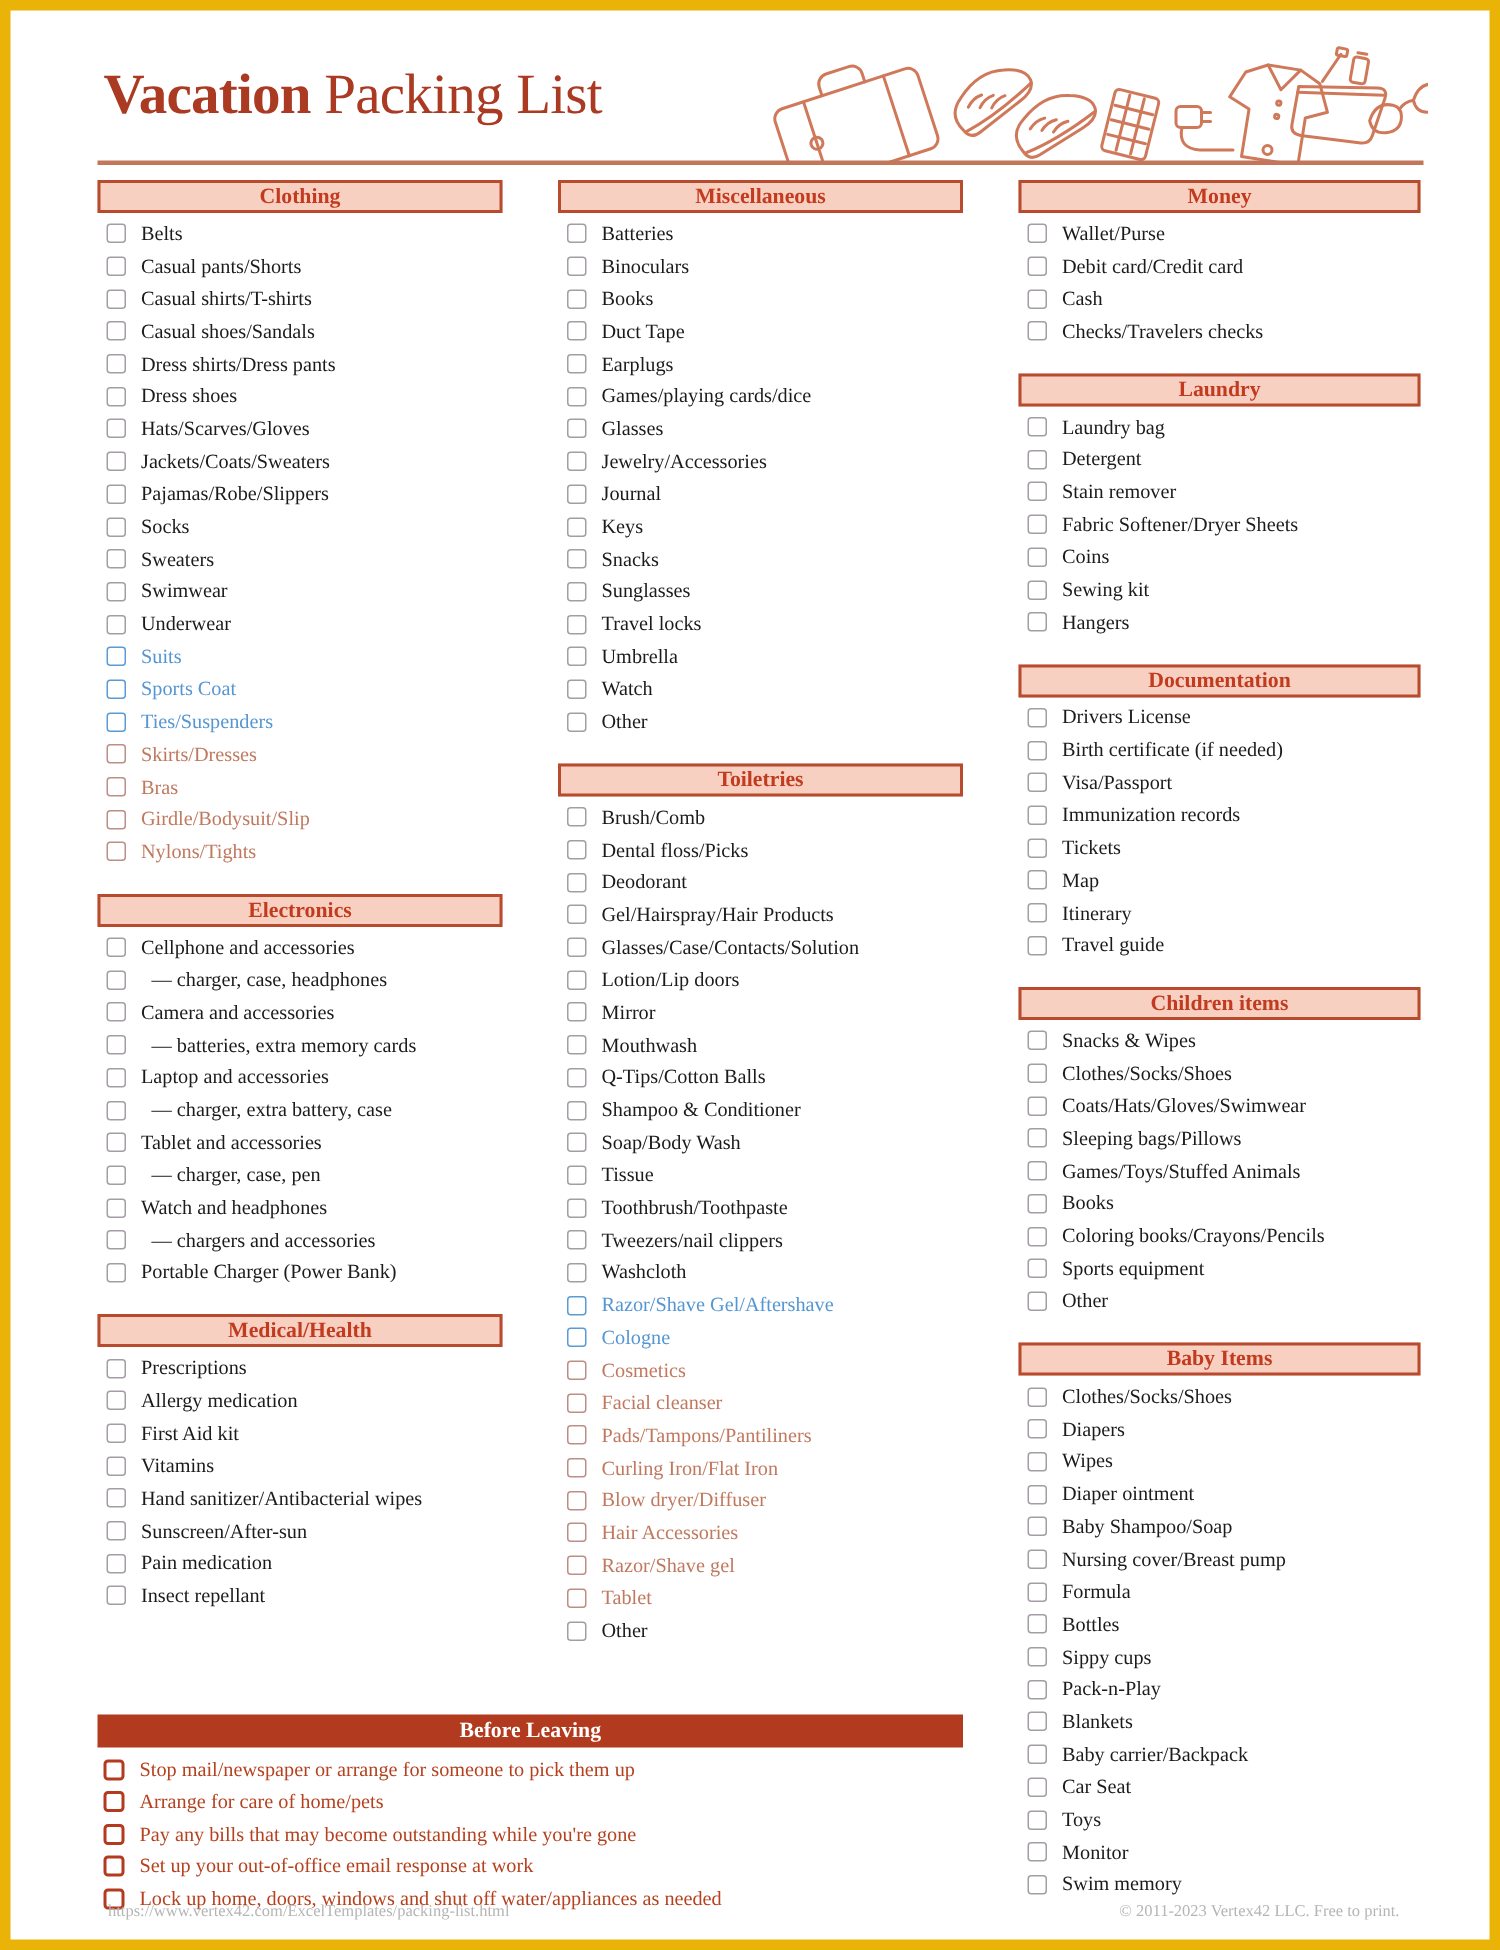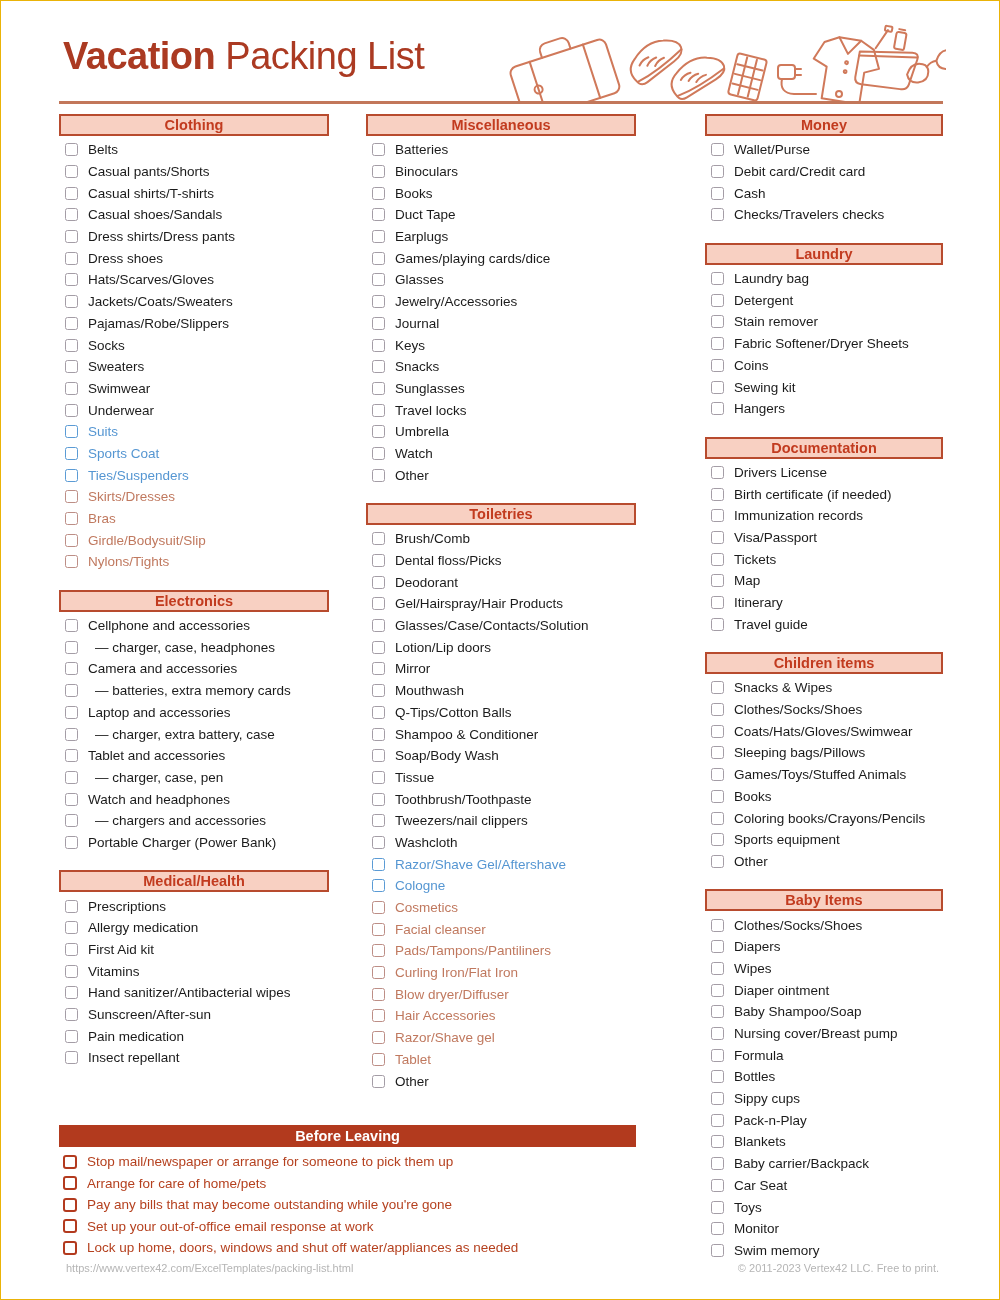--- a/index.html
+++ b/index.html
@@ -1,48 +1,48 @@
 <!DOCTYPE html>
 <html><head>
 <meta charset="utf-8">
 <style>
   * { box-sizing: border-box; }
   body { margin:0; background:#fff; }
   .page {
     position:relative; width:1000px; height:1300px; background:#fff;
-    border:1px solid #eab308; overflow:hidden;
-    font-family:Liberation Sans, sans-serif;
+    border:7px solid #eab308; overflow:hidden;
+    font-family:Liberation Serif, serif;
   }
   
   .title { position:absolute; left:62px; top:34px; font-size:38px; color:#ab3a22; letter-spacing:-0.5px; white-space:nowrap; }
   .title .b { font-weight:700; }
   .illustration { position:absolute; left:505px; top:20px; }
   .title-rule { position:absolute; left:58px; width:884px; top:100px; border:none; border-top:3px solid #c2775a; margin:0; }
   
-  .content { position:absolute; left:58px; top:113px; width:884px; display:flex; align-items:flex-start;gap:32px; }
+  .content { position:absolute; left:58px; top:113px; width:884px; display:flex; align-items:flex-start; }
   .leftwrap { width:577px; }
   .cols { display:flex; }
   .col { width:270px; }
   .col + .col { margin-left:37px; }
   .col3 { width:268px; margin-left:37px; }
   .sec { margin-bottom:17px; }
   .sec-h {
     height:22px; line-height:18px; border:2px solid #b84b2e; background:#f8d0c2;
     color:#c23b1f; font-weight:700; font-size:14.5px; text-align:center; margin-bottom:3px;
   }
   .row { height:21.7px; display:flex; align-items:center; }
   .box { flex:none; width:13px; height:13px; border:1.5px solid #a49da6; border-radius:2.5px; background:#fff; margin-left:6px; margin-right:10px; }
   .lbl { font-size:13.5px; color:#1b1b1b; white-space:nowrap; }
   .row.sub .lbl { padding-left:7px; }
   .row.blue .box { border-color:#5b9bd5; }
   .row.blue .lbl { color:#5596d2; }
   .row.alt .box { border-color:#bd8e86; }
   .row.alt .lbl { color:#c0795f; }
   
-  .before { margin-top:16px; width:577px; }
+  .before { margin-top:28px; width:577px; }
   .bl-h { height:22px; line-height:22px; background:#b23a1e; color:#fff; font-weight:700; font-size:14.5px; text-align:center; margin-bottom:4px; }
   .before .row { height:21.5px; }
   .before .box { width:14px; height:14px; border:2px solid #b33a1e; border-radius:3px; margin-left:4px; }
   .before .lbl { color:#b5411f; }
   
   .footer { position:absolute; left:65px; right:60px; top:1261px; display:flex; justify-content:space-between; font-size:11px; color:#b5b5b5; }
 </style>
 </head>
 <body>
 
@@ -549,25 +549,25 @@
           <div class="row ">
             <span class="box"></span>
             <span class="lbl">Drivers License</span>
           </div>
           <div class="row ">
             <span class="box"></span>
             <span class="lbl">Birth certificate (if needed)</span>
           </div>
           <div class="row ">
             <span class="box"></span>
+            <span class="lbl">Visa/Passport</span>
+          </div>
+          <div class="row ">
+            <span class="box"></span>
             <span class="lbl">Immunization records</span>
-          </div>
-          <div class="row ">
-            <span class="box"></span>
-            <span class="lbl">Visa/Passport</span>
           </div>
           <div class="row ">
             <span class="box"></span>
             <span class="lbl">Tickets</span>
           </div>
           <div class="row ">
             <span class="box"></span>
             <span class="lbl">Map</span>
           </div>
           <div class="row ">

